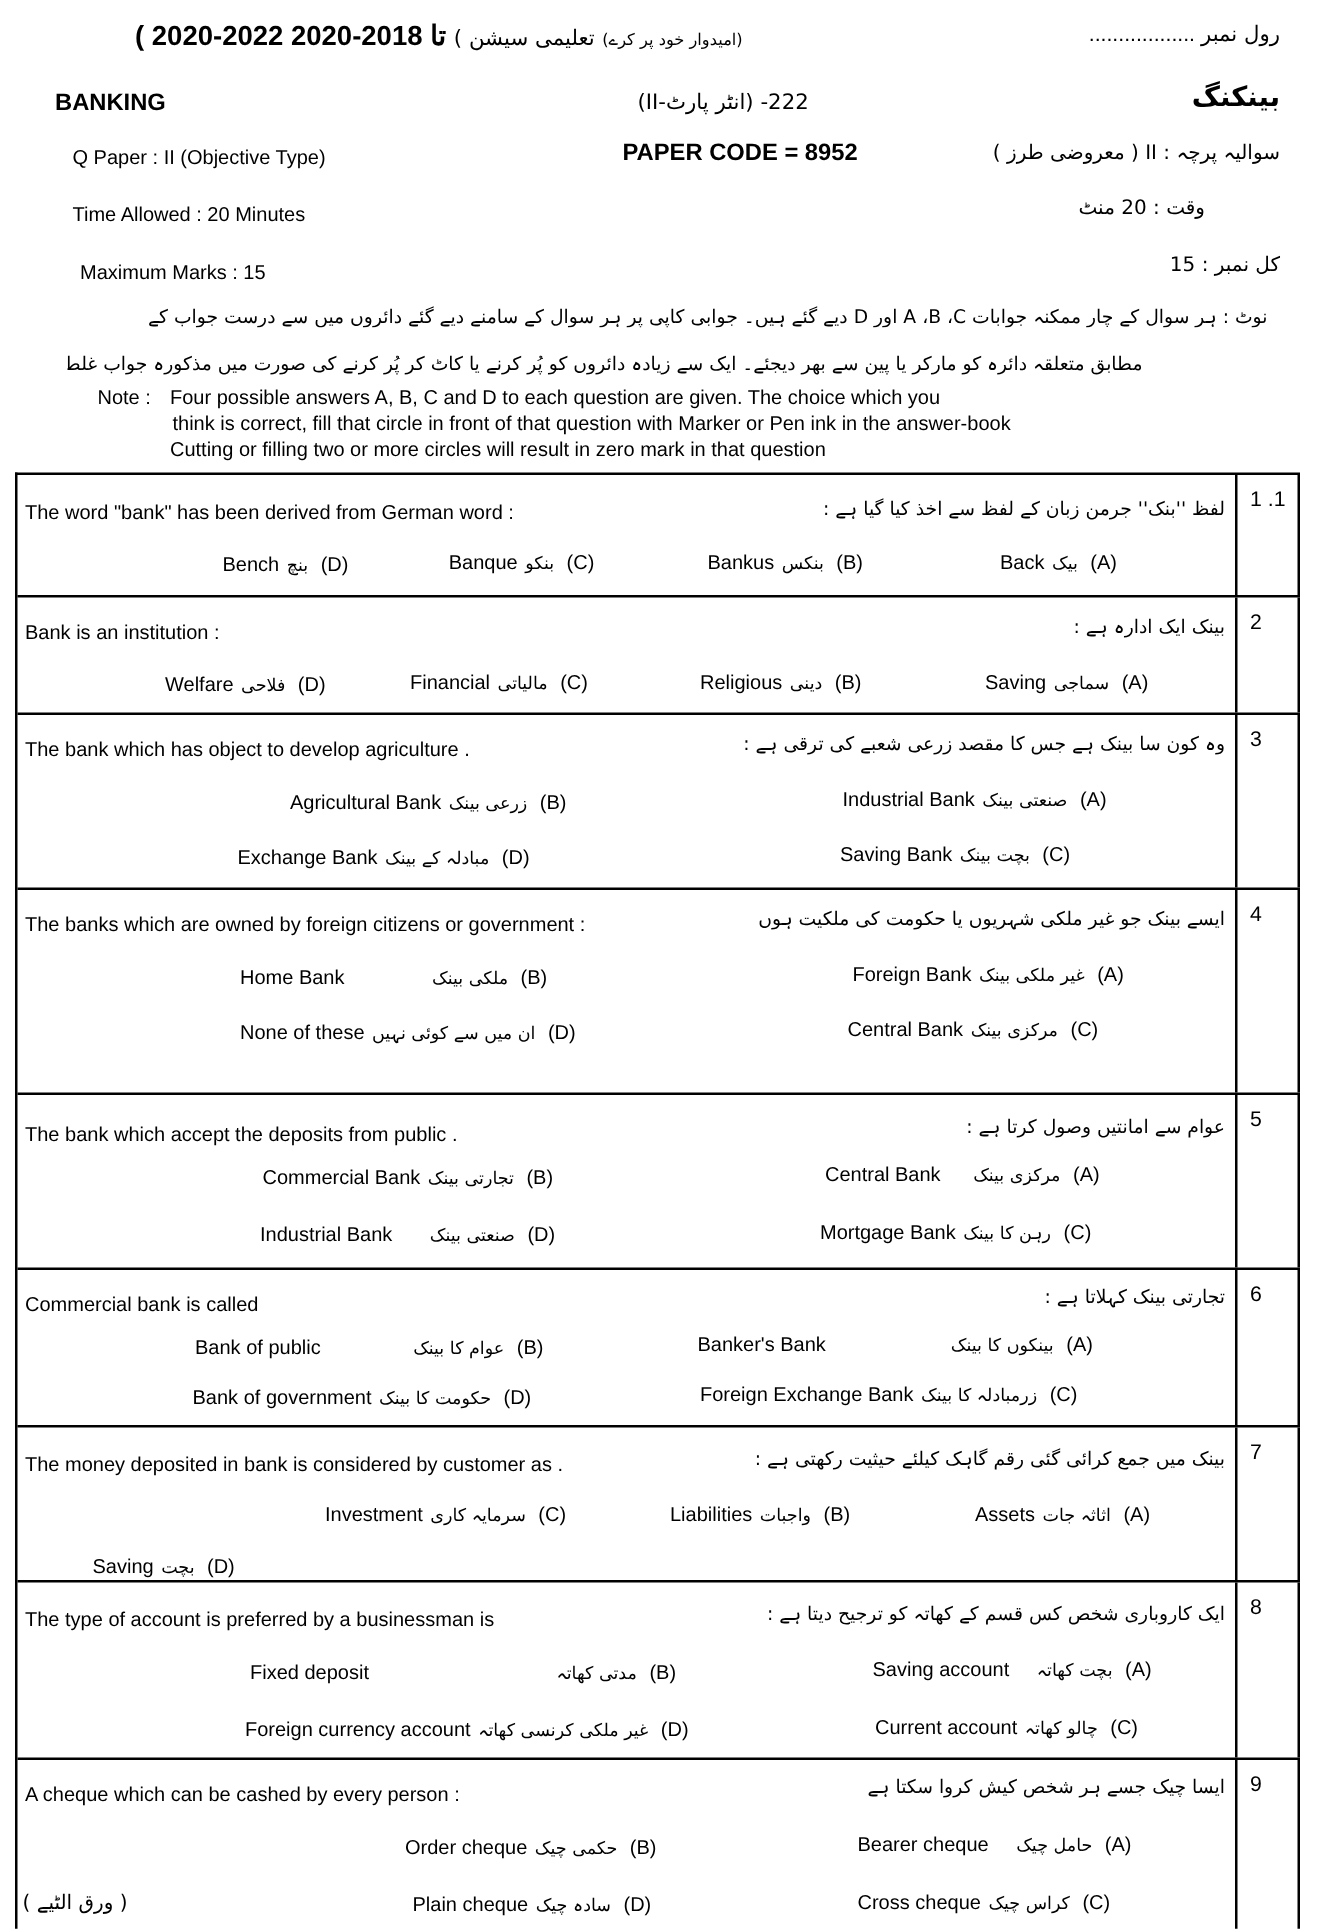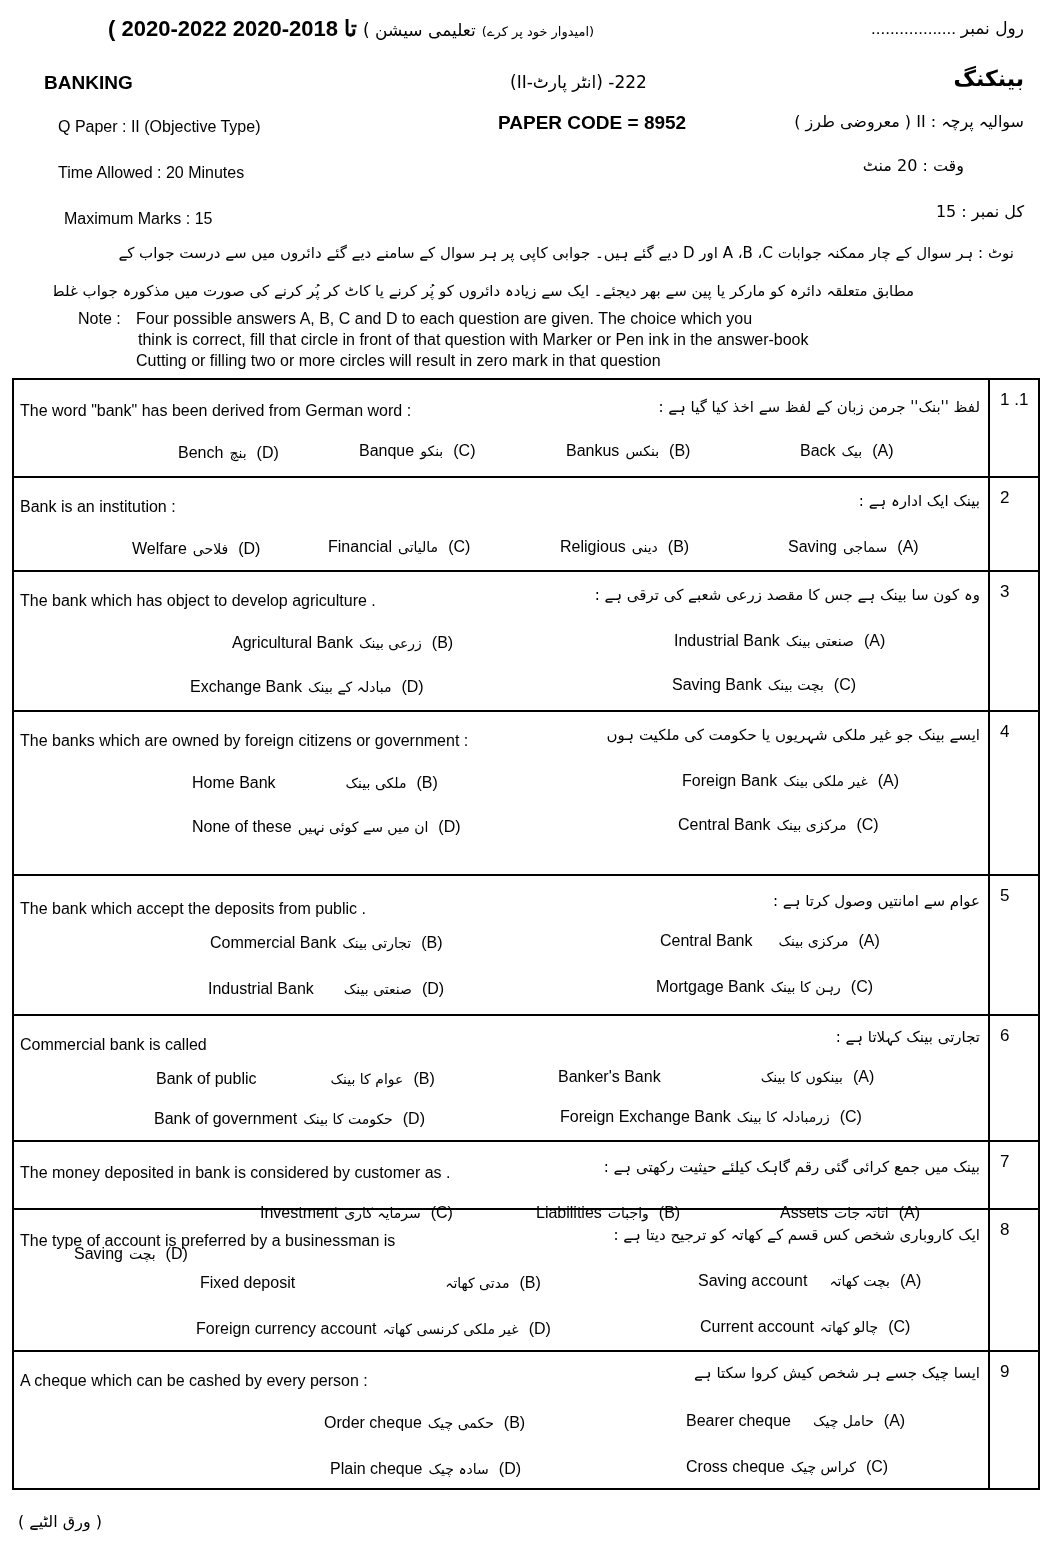--- a/index.html
+++ b/index.html
@@ -133,21 +133,21 @@
       <div class="q-en" style="top:20px;">Commercial bank is called</div>
       <div class="q-ur urdu" style="top:12px;">تجارتی بینک کہلاتا ہے :</div>
       <div class="opt" style="left:544px; top:52px;"><span class="oe">Banker's Bank</span><span class="ou urdu" style="margin-left:100px;">بینکوں کا بینک</span><span class="ol">(A)</span></div>
       <div class="opt" style="left:142px; top:54px;"><span class="oe">Bank of public</span><span class="ou urdu" style="margin-left:74px;">عوام کا بینک</span><span class="ol">(B)</span></div>
       <div class="opt" style="left:546px; top:92px;"><span class="oe">Foreign Exchange Bank</span><span class="ou urdu">زرمبادلہ کا بینک</span><span class="ol">(C)</span></div>
       <div class="opt" style="left:140px; top:94px;"><span class="oe">Bank of government</span><span class="ou urdu">حکومت کا بینک</span><span class="ol">(D)</span></div>
     </div>
     <div class="q-num">6</div>
   </div>
 
-  <div class="q-row" style="height:68px;">
+  <div class="q-row" style="height:124px;">
     <div class="q-body">
       <div class="q-en" style="top:22px;">The money deposited in bank is considered by customer as .</div>
       <div class="q-ur urdu" style="top:16px;">بینک میں جمع کرائی گئی رقم گاہک کیلئے حیثیت رکھتی ہے :</div>
       <div class="opt" style="left:766px; top:62px;"><span class="oe">Assets</span><span class="ou urdu">اثاثہ جات</span><span class="ol">(A)</span></div>
       <div class="opt" style="left:522px; top:62px;"><span class="oe">Liabilities</span><span class="ou urdu">واجبات</span><span class="ol">(B)</span></div>
       <div class="opt" style="left:246px; top:62px;"><span class="oe">Investment</span><span class="ou urdu">سرمایہ کاری</span><span class="ol">(C)</span></div>
       <div class="opt" style="left:60px; top:62px;margin-top:41px;"><span class="oe">Saving</span><span class="ou urdu">بچت</span><span class="ol">(D)</span></div>
     </div>
     <div class="q-num">7</div>
   </div>

